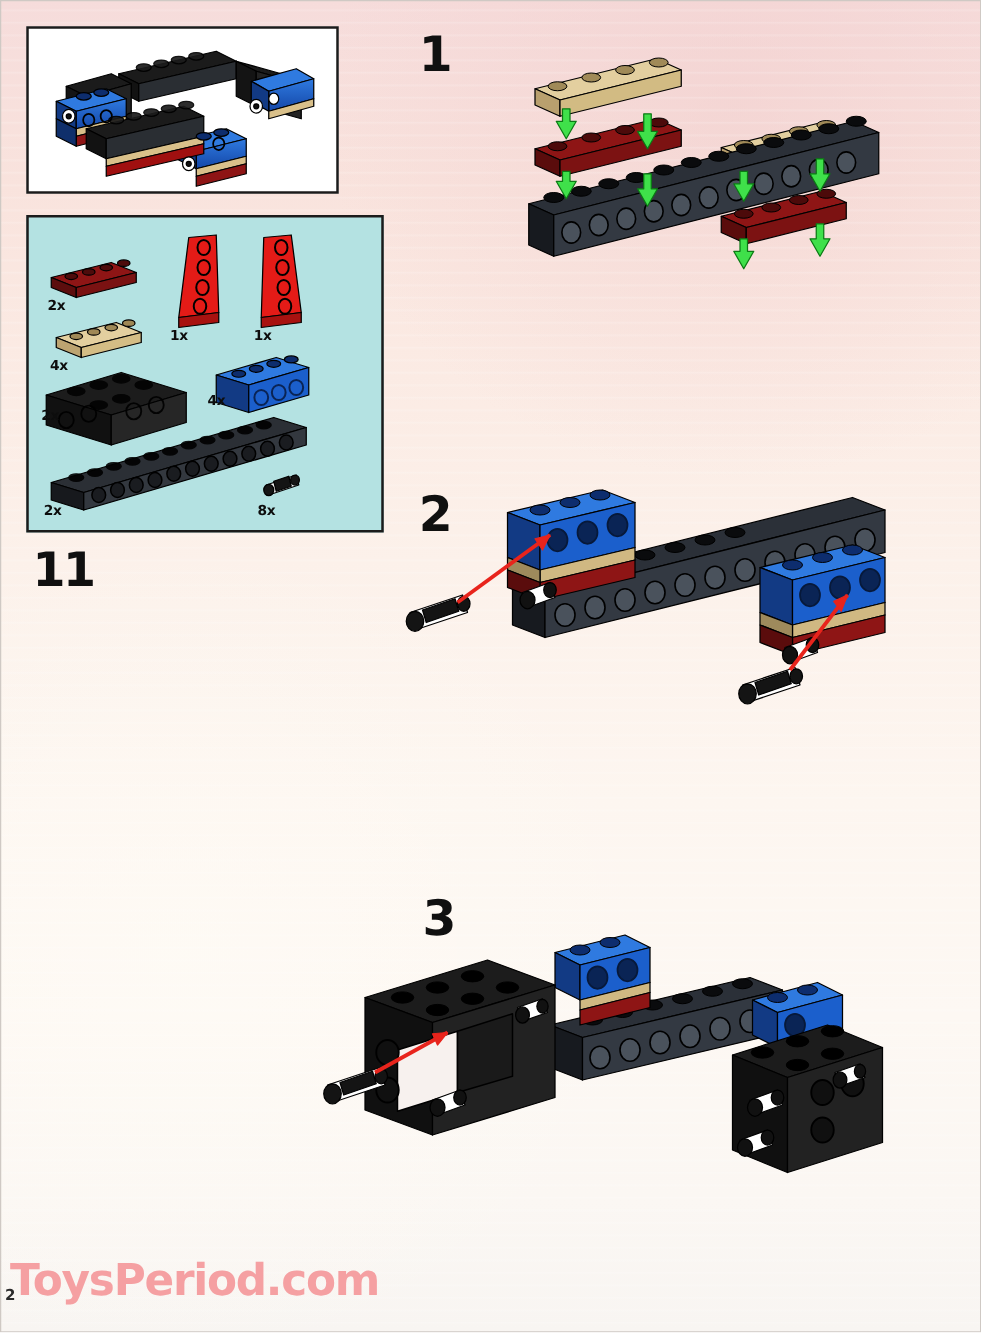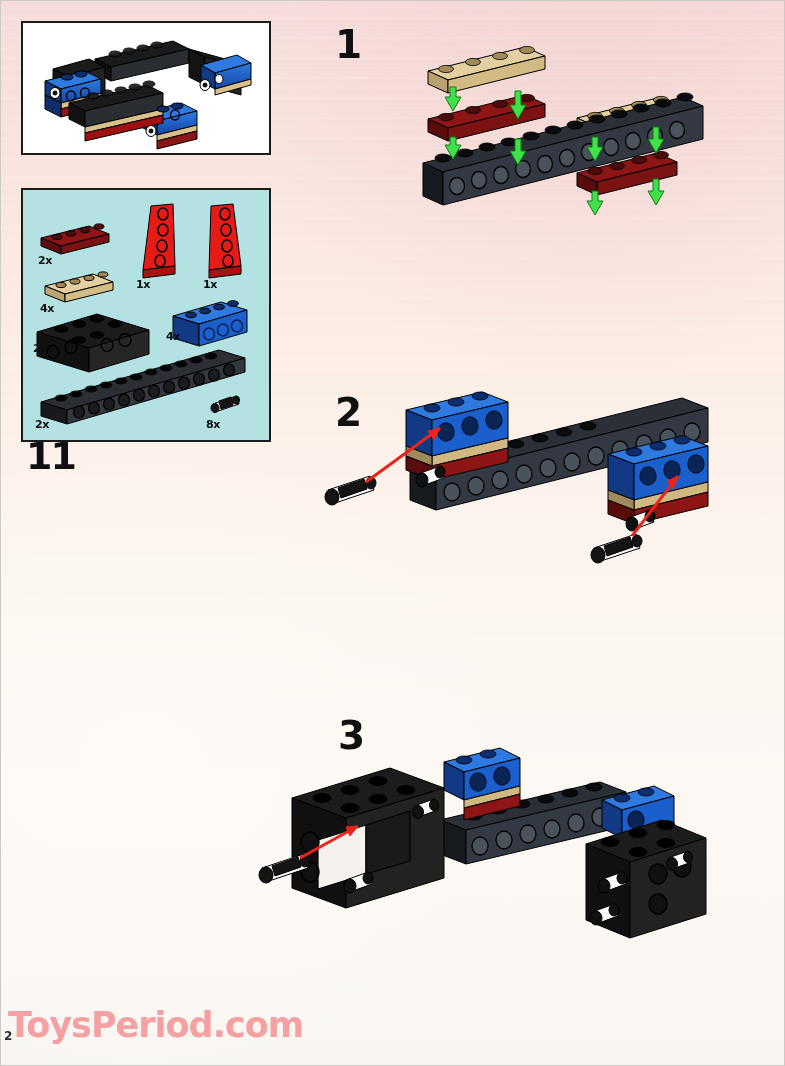--- a/index.html
+++ b/index.html
@@ -45,22 +45,22 @@
 
   
   #preview-box {
     position: absolute; left: 21px; top: 21px;
     width: 250px; height: 134px;
     background: #ffffff;
     border: 2px solid #1b1b1b;
   }
   
   #parts-box {
-    position: absolute; left: 21px; top: 188px;
-    width: 250px; height: 254px;
+    position: absolute; left: 21px; top: 172px;
+    width: 286px; height: 254px;
     background: #b4e2e2;
     border: 2px solid #1b1b1b;
     padding-left: 23px;
   }
   #parts-inner { position: absolute; inset: 0; }
 
   .qty {
     position: absolute;
     font-family: "DejaVu Sans", sans-serif;
     font-weight: bold;

